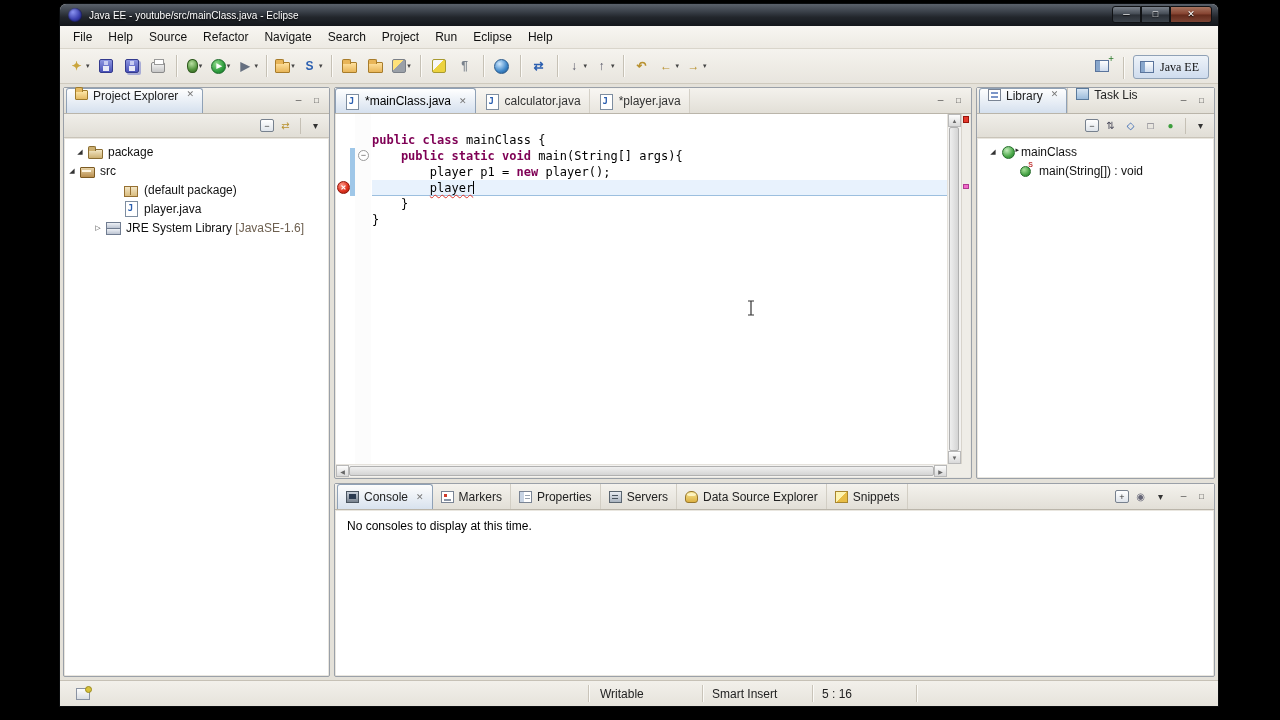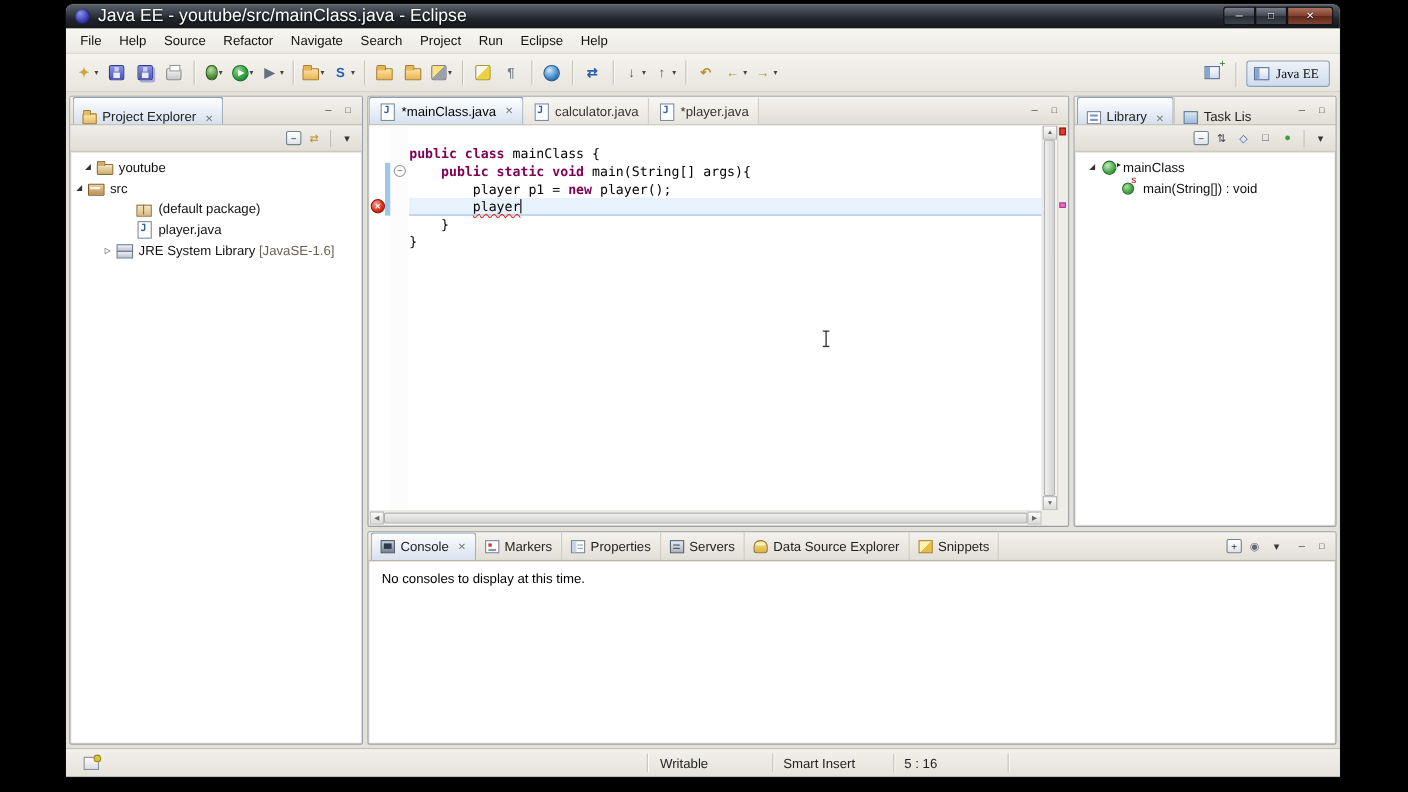--- a/index.html
+++ b/index.html
@@ -5,21 +5,21 @@
 *{margin:0;padding:0;box-sizing:border-box;}
 html,body{width:1280px;height:720px;}
 body{background:#000;font-family:"Liberation Sans",sans-serif;position:relative;overflow:hidden;}
 
 
 .window{position:absolute;left:60px;top:4px;width:1158px;height:702px;background:#ece9e2;border-radius:6px 6px 0 0;box-shadow:0 0 0 1px #0a0c0e;}
 
 
 .titlebar{position:absolute;left:0;top:0;right:0;height:22px;border-radius:6px 6px 0 0;background:linear-gradient(180deg,#5a616b 0%,#3a4049 35%,#22262c 60%,#14171c 100%);display:flex;align-items:center;padding:0 8px;gap:7px;}
 .app-icon{width:14px;height:14px;flex:none;border-radius:50%;background:radial-gradient(circle at 35% 30%,#8a93f0,#3a3fae 55%,#141a66);box-shadow:inset 0 0 2px #000;}
-.title-text{color:#fff;font-size:16px;text-shadow:0 1px 2px rgba(0,0,0,.9);white-space:nowrap;}
+.title-text{color:#fff;font-size:10px;text-shadow:0 1px 2px rgba(0,0,0,.9);white-space:nowrap;}
 .win-buttons{position:absolute;right:6px;top:2px;display:flex;}
 .win-btn{width:29px;height:17px;border:1px solid #101215;background:linear-gradient(#7b828c,#434a53 48%,#2a2f36 52%,#3c434b);color:#fff;display:flex;align-items:center;justify-content:center;}
 .win-btn.minimize{border-radius:3px 0 0 3px;}
 .win-btn.close{width:42px;border-radius:0 3px 3px 0;background:linear-gradient(#a87560,#84412f 48%,#62291a 52%,#7c4434);}
 .win-glyph{font-size:9px;line-height:9px;text-shadow:0 1px 1px #000;}
 
 
 .menubar{position:absolute;top:22px;left:0;right:0;height:23px;background:linear-gradient(#f8f6f2,#edeae3);border-bottom:1px solid #d9d5cb;display:flex;align-items:center;padding-left:5px;}
 .menu-item{padding:3px 8px;font-size:12px;color:#111;border-radius:2px;}
 
@@ -57,21 +57,21 @@
 .panel{position:absolute;border:1px solid #9aa0a8;background:#e9e6df;border-radius:2px;}
 .panel.pe{left:3px;top:3px;width:267px;bottom:3px;}
 .panel.editor{left:274px;top:3px;width:638px;height:392px;}
 .panel.outline{left:916px;top:3px;width:239px;height:392px;}
 .panel.console{left:274px;top:399px;width:881px;bottom:3px;}
 
 .hdr{height:26px;background:linear-gradient(#f4f2ed,#e2dfd7);border-bottom:1px solid #bab5aa;display:flex;align-items:flex-end;}
 .hdr-spacer{flex:1;}
 .hdr-controls{display:flex;align-items:center;align-self:center;padding:0 4px;gap:1px;}
 .pc-btn{width:17px;height:15px;display:flex;align-items:center;justify-content:center;font-size:8px;color:#333;}
-.vtab{display:flex;align-items:flex-end;gap:5px;padding:0 8px;height:25px;font-size:12px;color:#222;}
+.vtab{display:flex;align-items:flex-start;gap:5px;padding:0 8px;height:25px;font-size:12px;color:#222;}
 .vtab.active{background:linear-gradient(#fefefe,#d5e0ee);border:1px solid #8fa1b6;border-bottom:none;border-radius:3px 3px 0 0;margin-left:2px;}
 .vtab.plain{border-left:1px solid #cdc8be;max-width:86px;overflow:hidden;white-space:nowrap;}
 .tabx{font-size:9px;color:#777;margin-left:3px;}
 .ltb{height:24px;background:linear-gradient(#f0eee9,#e1ded6);border-bottom:1px solid #c9c4b9;display:flex;align-items:center;justify-content:flex-end;gap:3px;padding:0 5px;}
 .ltb-btn{min-width:17px;height:17px;display:flex;align-items:center;justify-content:center;font-size:10px;color:#445;}
 .ltb-btn.boxed{min-width:14px;width:14px;height:13px;font-size:9px;line-height:10px;background:linear-gradient(#fff,#dfe4ea);border:1px solid #77818e;border-radius:2px;color:#333;}
 .ltb-sep{width:1px;height:16px;background:#c5c0b5;margin:0 3px;}
 .panel-body{position:absolute;left:1px;right:1px;bottom:1px;background:#fff;overflow:hidden;}
 .pe .panel-body,.outline .panel-body{top:51px;}
 .console .panel-body{top:27px;}
@@ -324,21 +324,21 @@
       <div class="ltb" id="pe-ltb">
           <div class="ltb-btn boxed">−</div>
           <div class="ltb-btn" style="color: rgb(184, 145, 47);">⇄</div>
           <div class="ltb-sep"></div>
           <div class="ltb-btn" style="color: rgb(51, 51, 51);">▾</div>
         </div>
       <div class="panel-body tree" id="pe-tree">
           <div class="trow" style="padding-left: 8px;">
             <span class="texp">◢</span>
             <span class="ticon t-project"></span>
-            <span class="tlabel">youtube</span>
+            <span class="tlabel">package</span>
           </div>
           <div class="trow" style="">
             <span class="texp">◢</span>
             <span class="ticon t-src"></span>
             <span class="tlabel">src</span>
           </div>
           <div class="trow" style="padding-left: 44px;">
             <span class="texp"></span>
             <span class="ticon t-package"></span>
             <span class="tlabel">(default package)</span>

